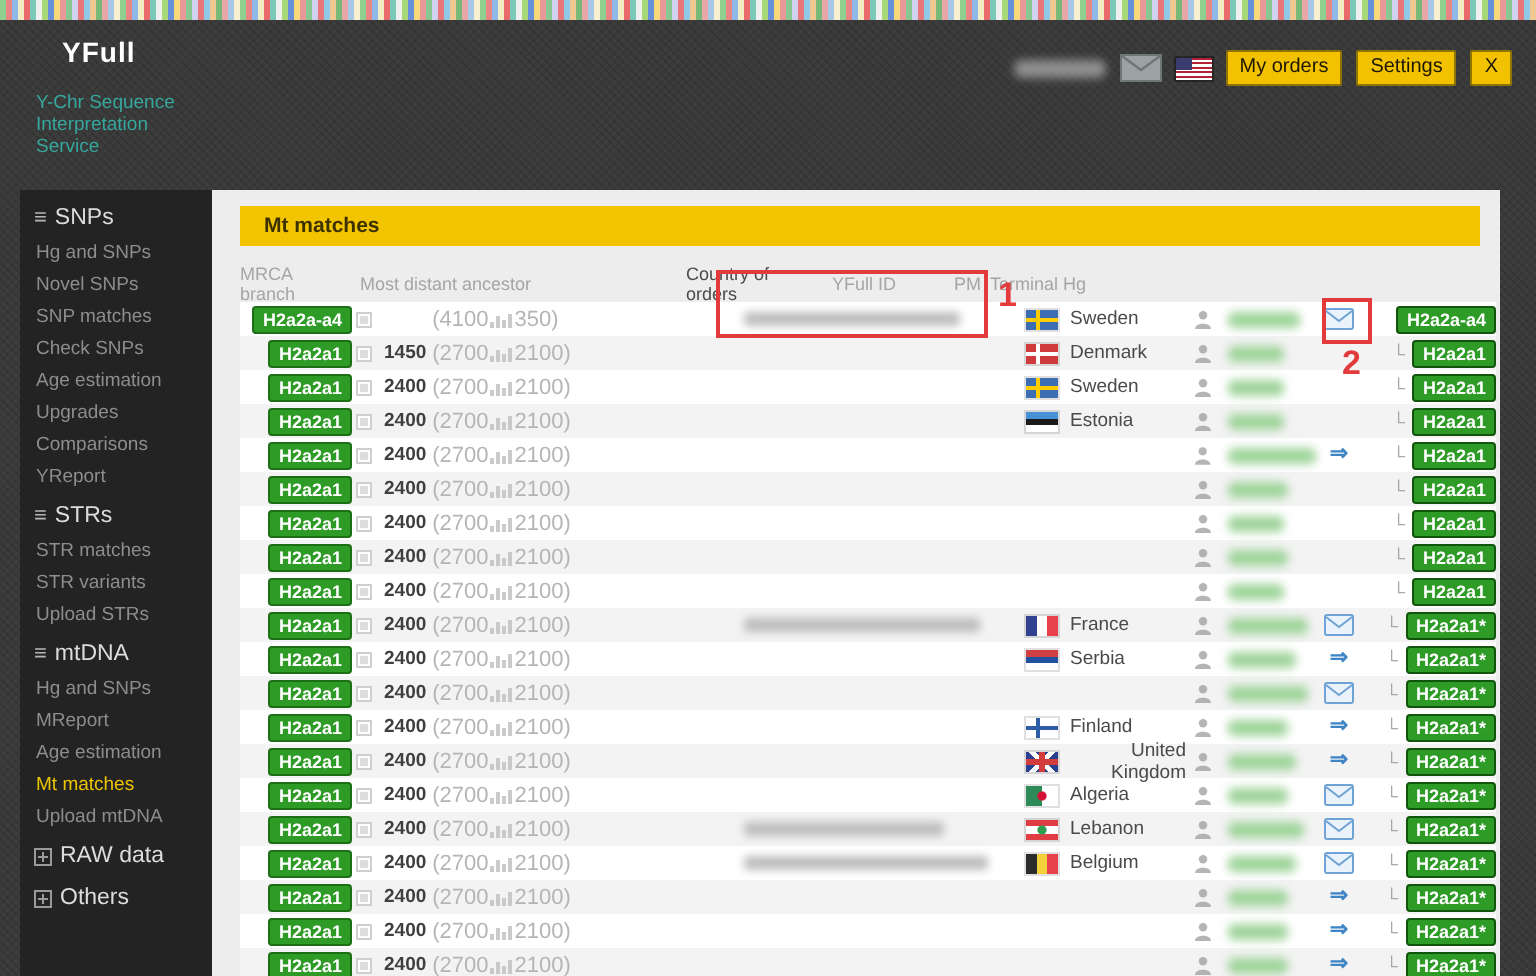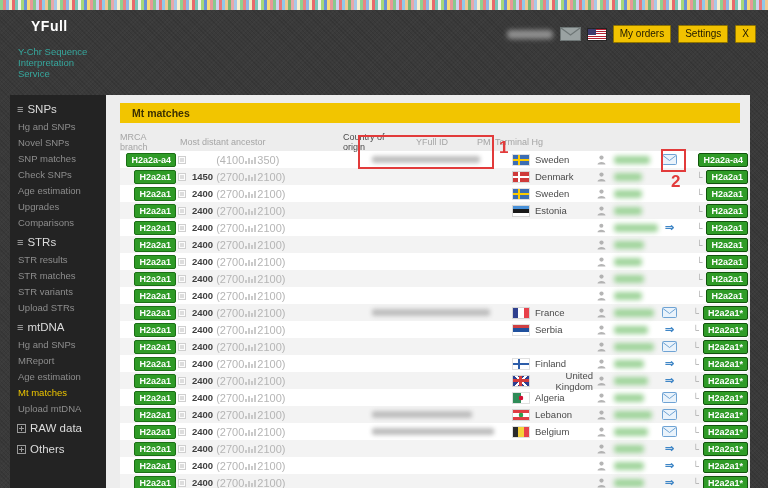--- a/index.html
+++ b/index.html
@@ -146,25 +146,25 @@
         <span class="sb-ic">≡</span>
         <span>SNPs</span>
       </div>
       <div class="sb-item">Hg and SNPs</div>
       <div class="sb-item">Novel SNPs</div>
       <div class="sb-item">SNP matches</div>
       <div class="sb-item">Check SNPs</div>
       <div class="sb-item">Age estimation</div>
       <div class="sb-item">Upgrades</div>
       <div class="sb-item">Comparisons</div>
+      <div class="sb-item">YReport</div>
       <div class="sb-header">
         <span class="sb-ic">≡</span>
         <span>STRs</span>
       </div>
-      <div class="sb-item">STR results</div>
       <div class="sb-item">STR matches</div>
       <div class="sb-item">STR variants</div>
       <div class="sb-item">Upload STRs</div>
       <div class="sb-header">
         <span class="sb-ic">≡</span>
         <span>mtDNA</span>
       </div>
       <div class="sb-item">Hg and SNPs</div>
       <div class="sb-item">MReport</div>
       <div class="sb-item">Age estimation</div>
@@ -179,21 +179,21 @@
         <span>Others</span>
       </div>
     </div>
 
   <div class="main">
     <div class="titlebar">Mt matches</div>
     <div class="table">
       <div class="hrow">
           <div class="c1">MRCA branch</div>
           <div class="c3">Most distant ancestor</div>
-          <div class="c4">Country of origin</div>
+          <div class="c4">Country of orders</div>
           <div class="c5">YFull ID</div>
           <div class="c6">PM</div>
           <div class="c7">Terminal Hg</div>
         </div>
       <div>
           <div class="trow">
             <div class="c1"><span class="badge">H2a2a-a4</span></div>
             <div class="c2">
               <span class="sq-ic"></span>
               <span class="tm-num">1450</span>

